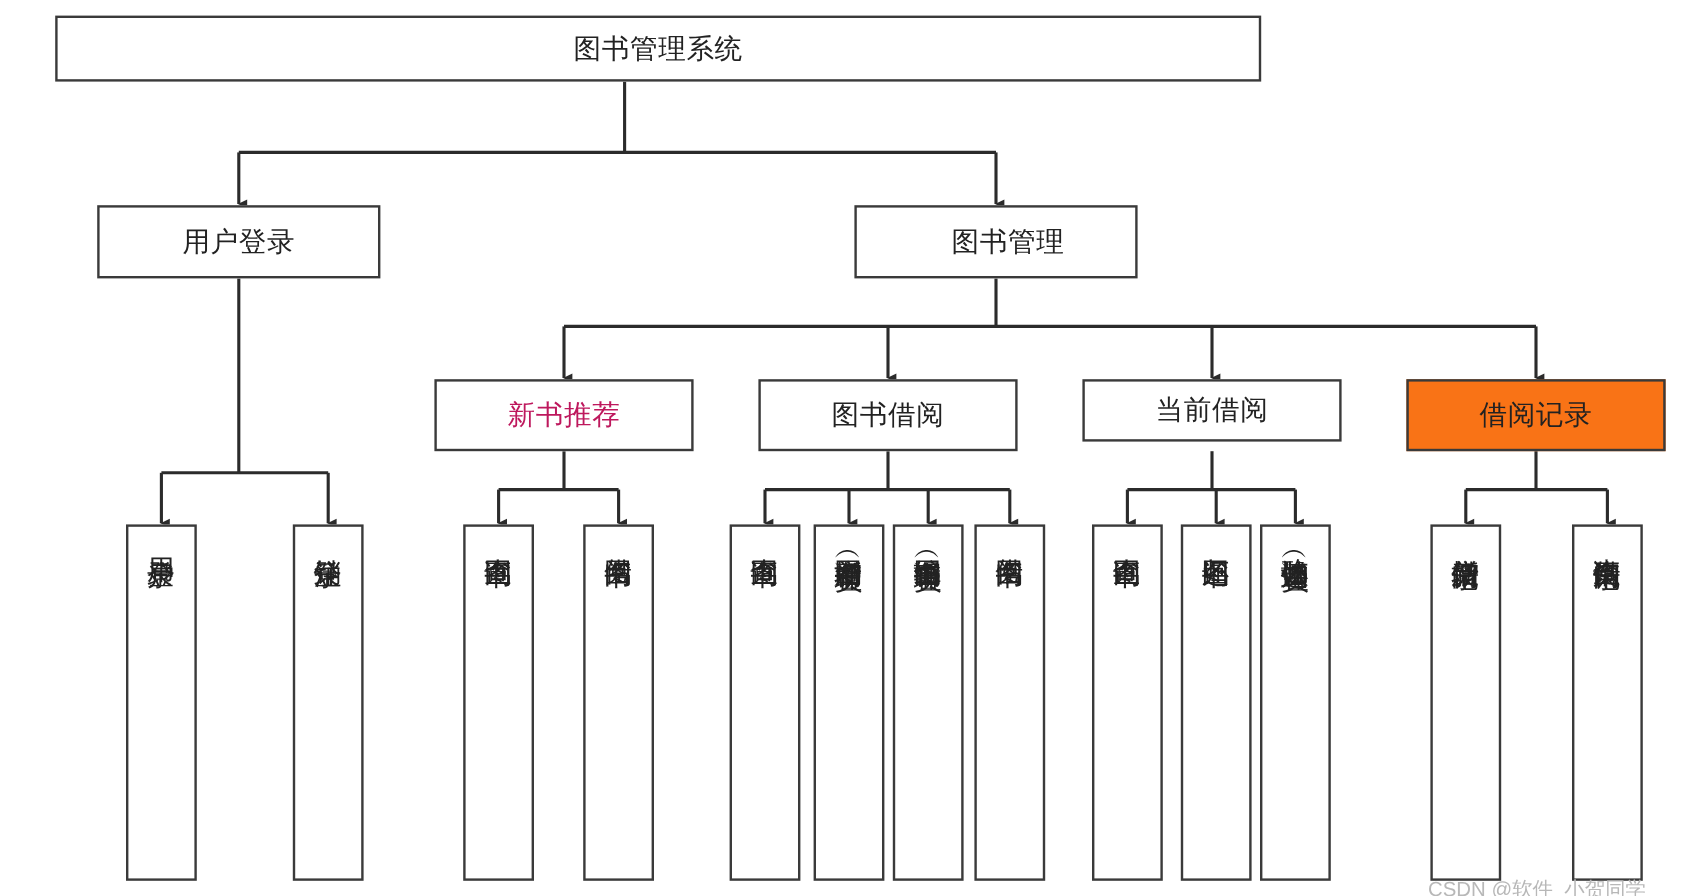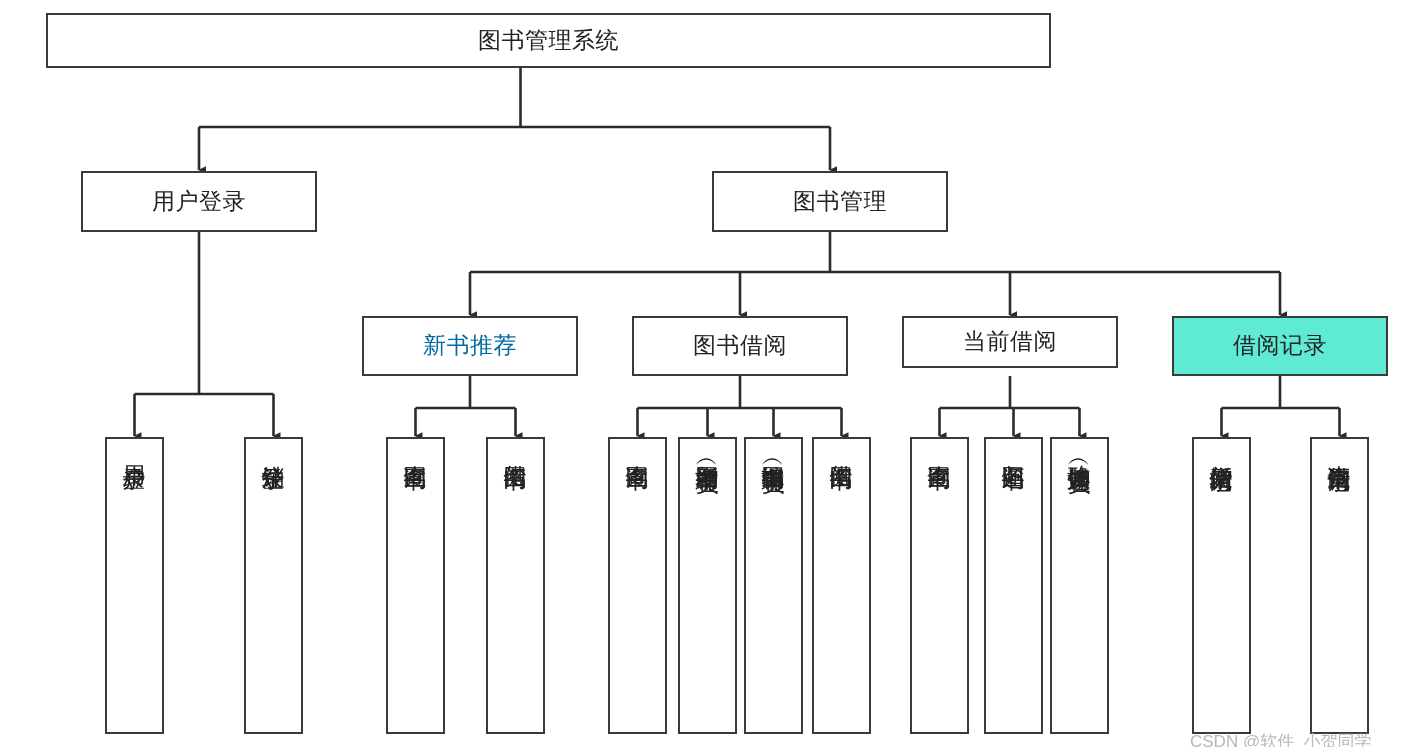--- a/index.html
+++ b/index.html
@@ -115,29 +115,29 @@
       <div class="node-box" style="left: 18px; top: 13px; width: 1005px; height: 55px; border-color: rgb(58, 58, 58); background: rgb(255, 255, 255); margin-left: 28px;">
         <span class="node-label-h" style="color: rgb(34, 34, 34);">图书管理系统</span>
       </div>
       <div class="node-box" style="left: 81px; top: 171px; width: 236px; height: 61px; border-color: rgb(58, 58, 58); background: rgb(255, 255, 255);">
         <span class="node-label-h" style="color: rgb(34, 34, 34);">用户登录</span>
       </div>
       <div class="node-box" style="left: 712px; top: 171px; width: 236px; height: 61px; border-color: rgb(58, 58, 58); background: rgb(255, 255, 255);">
         <span class="node-label-h" style="color: rgb(34, 34, 34); margin-left: 20px;">图书管理</span>
       </div>
       <div class="node-box" style="left: 362px; top: 316px; width: 216px; height: 60px; border-color: rgb(58, 58, 58); background: rgb(255, 255, 255);">
-        <span class="node-label-h" style="color: #0369a1;">新书推荐</span>
+        <span class="node-label-h" style="color: #be185d;">新书推荐</span>
       </div>
       <div class="node-box" style="left: 632px; top: 316px; width: 216px; height: 60px; border-color: rgb(58, 58, 58); background: rgb(255, 255, 255);">
         <span class="node-label-h" style="color: rgb(34, 34, 34);">图书借阅</span>
       </div>
       <div class="node-box" style="left: 902px; top: 316px; width: 216px; height: 52px; border-color: rgb(58, 58, 58); background: rgb(255, 255, 255);">
         <span class="node-label-h" style="color: rgb(34, 34, 34);">当前借阅</span>
       </div>
-      <div class="node-box" style="left: 1172px; top: 316px; width: 216px; height: 60px; border-color: rgb(58, 58, 58); background: #5eead4;">
+      <div class="node-box" style="left: 1172px; top: 316px; width: 216px; height: 60px; border-color: rgb(58, 58, 58); background: #f97316;">
         <span class="node-label-h" style="color: rgb(34, 34, 34);">借阅记录</span>
       </div>
       <div class="node-box leaf" style="left: 105px; top: 437px; width: 59px; height: 297px; border-color: rgb(58, 58, 58); background: rgb(255, 255, 255);">
         <span class="node-label-v" style="color: rgb(34, 34, 34);">用户登录</span>
       </div>
       <div class="node-box leaf" style="left: 244px; top: 437px; width: 59px; height: 297px; border-color: rgb(58, 58, 58); background: rgb(255, 255, 255);">
         <span class="node-label-v" style="color: rgb(34, 34, 34);">注销登录</span>
       </div>
       <div class="node-box leaf" style="left: 386px; top: 437px; width: 59px; height: 297px; border-color: rgb(58, 58, 58); background: rgb(255, 255, 255);">
         <span class="node-label-v" style="color: rgb(34, 34, 34);">查询图书</span>

